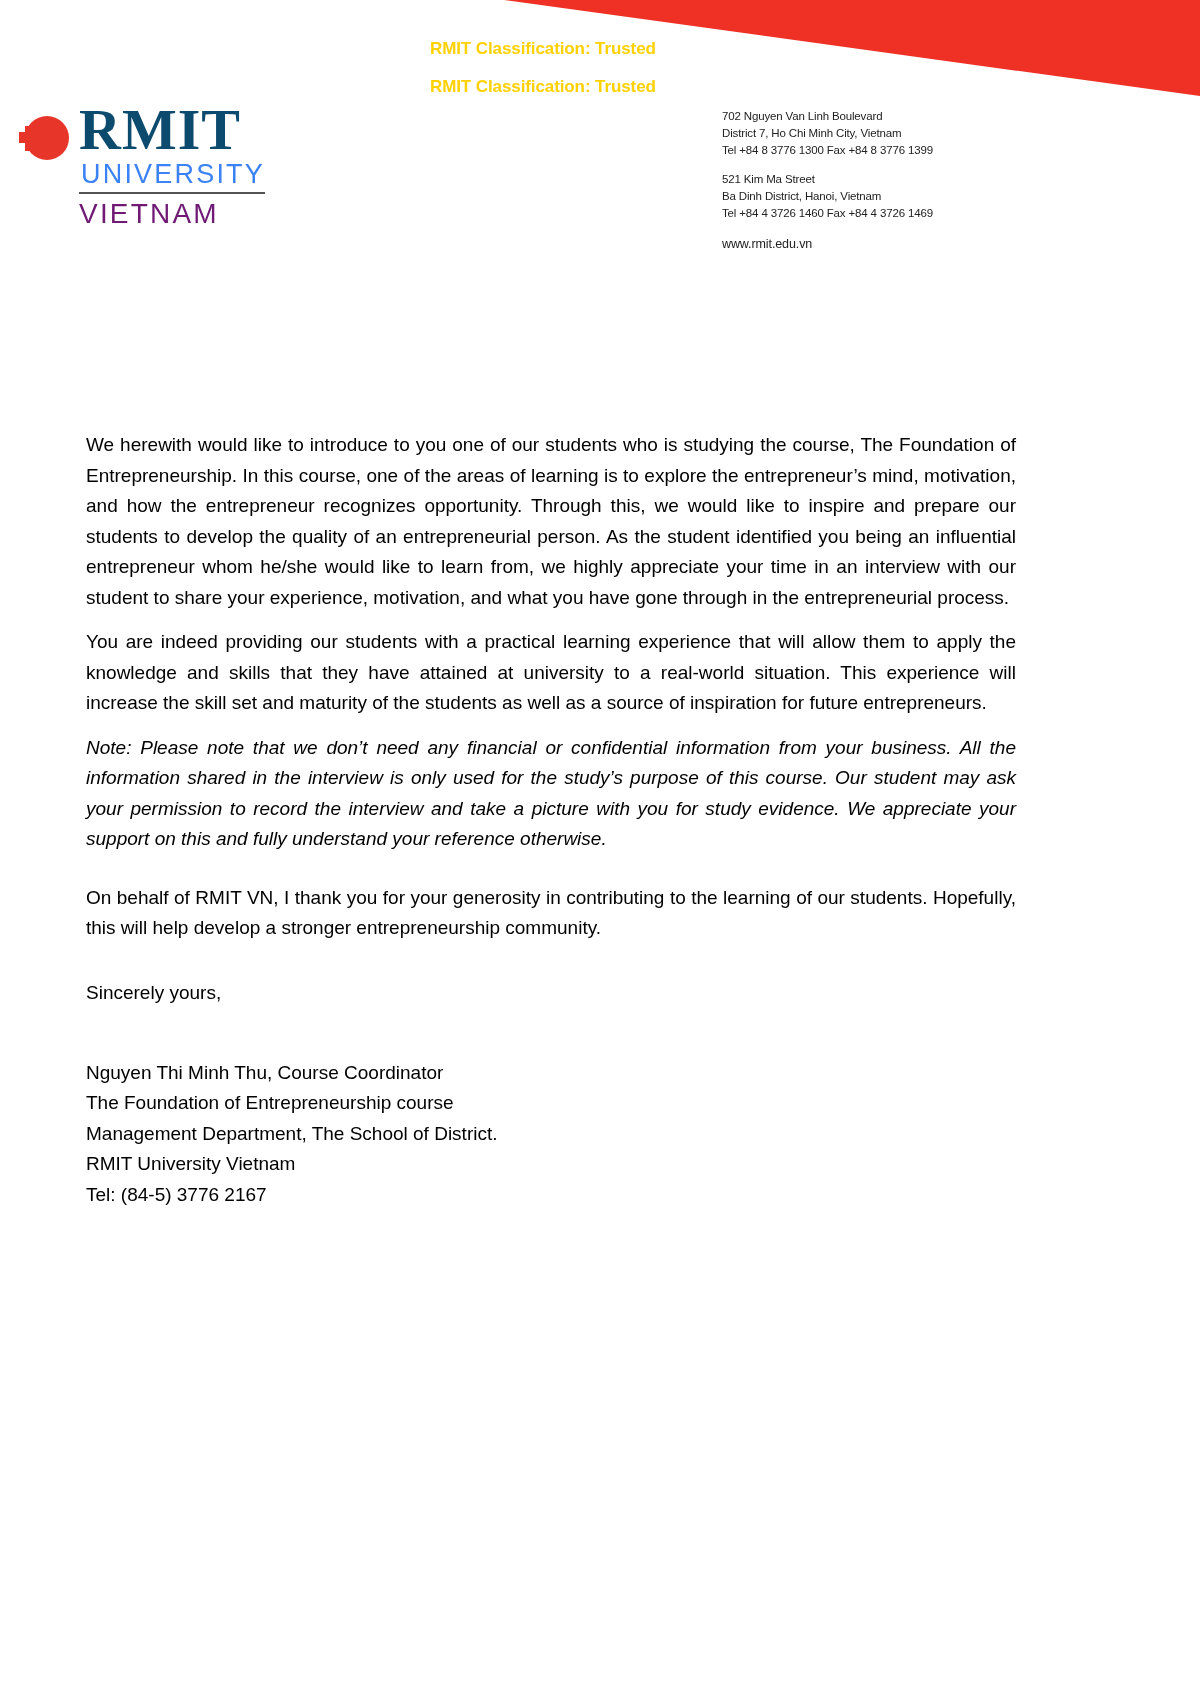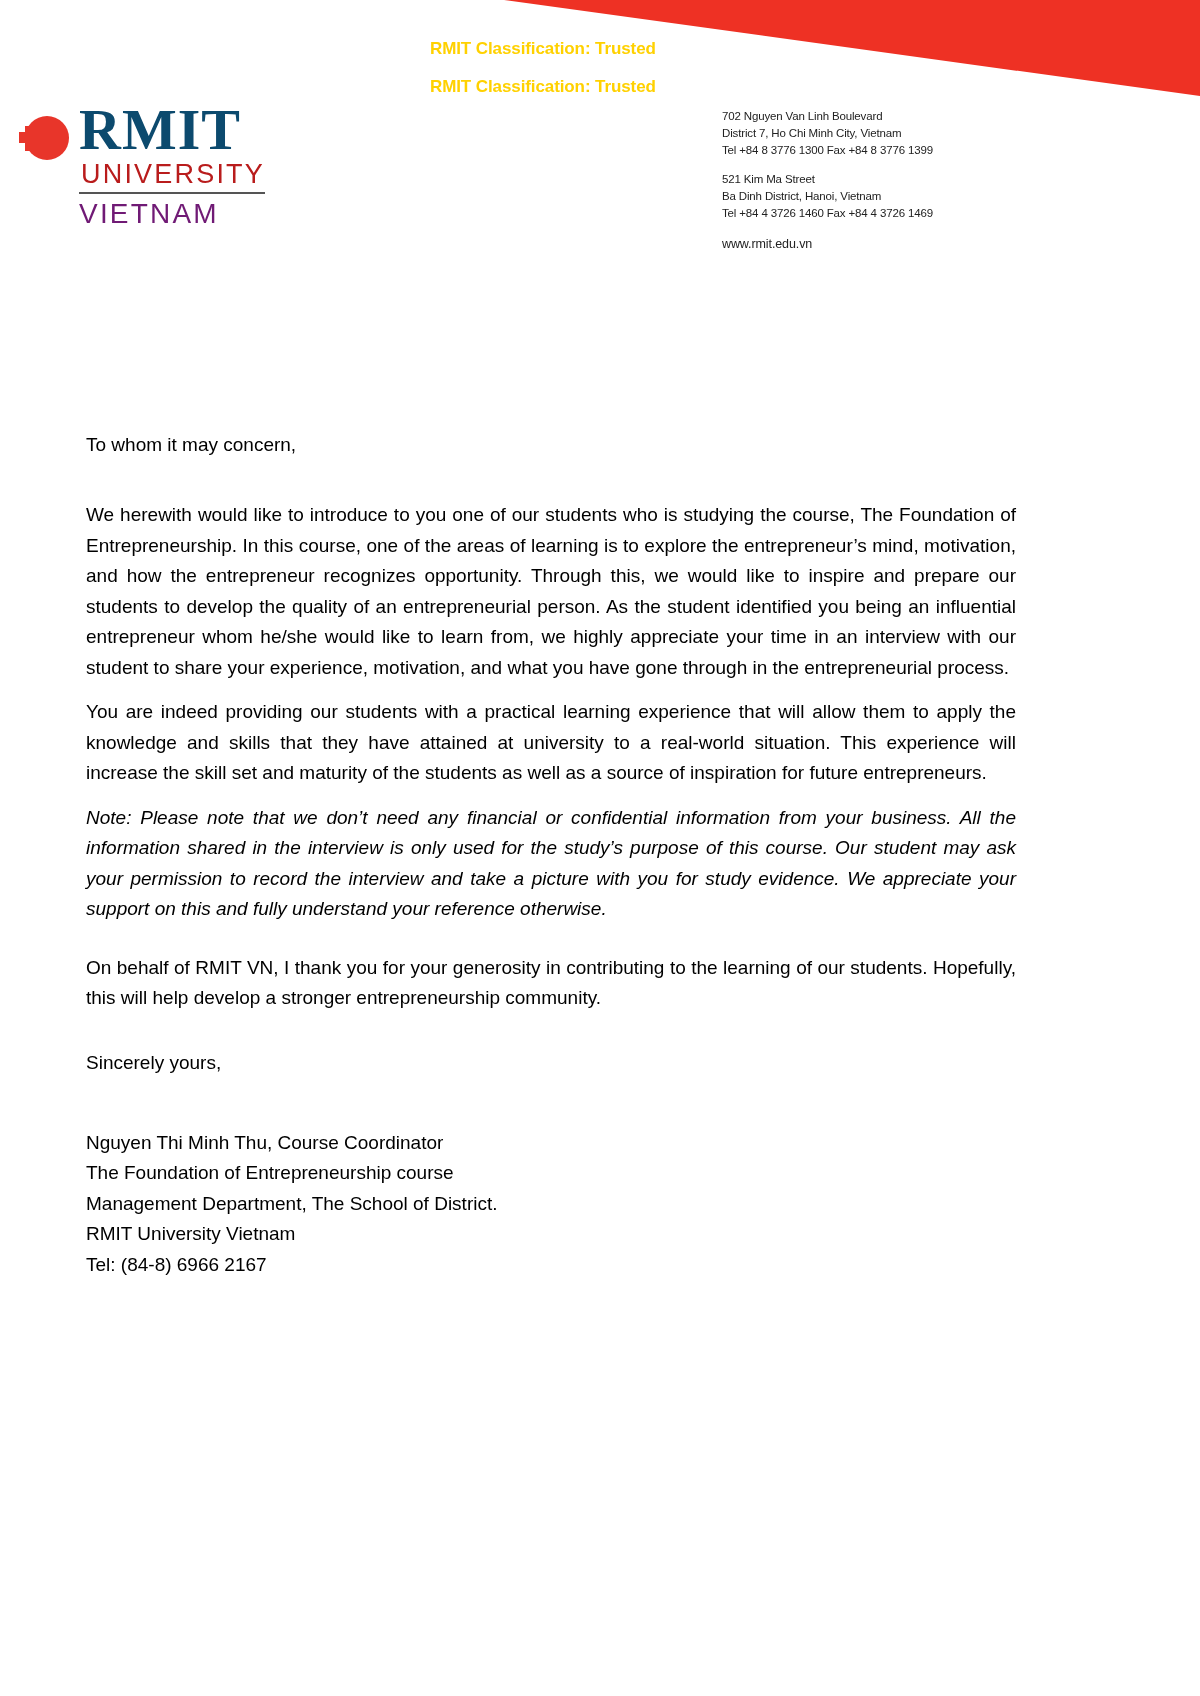--- a/index.html
+++ b/index.html
@@ -84,21 +84,21 @@
     line-height: 56px;
     letter-spacing: 1px;
     color: #0c4a6e;
   }
   .logo-university {
     font-family: "Liberation Sans", sans-serif;
     font-size: 27px;
     line-height: 32px;
     letter-spacing: 2.2px;
     text-align: center;
-    color: #b91c1c;
+    color: #3b82f6;
     padding-left: 2px;
   }
   .logo-rule {
     height: 2px;
     background: #555;
     margin: 2px 0 3px 0;
   }
   .logo-vietnam {
     font-family: "Liberation Sans", sans-serif;
     font-size: 28px;
@@ -199,28 +199,27 @@
     <div class="addr-line">District 7, Ho Chi Minh City, Vietnam</div>
     <div class="addr-line">Tel +84 8 3776 1300  Fax +84 8 3776 1399</div>
     <div class="addr-gap"></div>
     <div class="addr-line">521 Kim Ma Street</div>
     <div class="addr-line">Ba Dinh District, Hanoi, Vietnam</div>
     <div class="addr-line">Tel +84 4 3726 1460  Fax +84 4 3726 1469</div>
     <div class="addr-web">www.rmit.edu.vn</div>
   </div>
 
   <div class="letter">
-    <div class="salutation">To whom it may concern,</div>
     <div class="para">We herewith would like to introduce to you one of our students who is studying the course, The Foundation of Entrepreneurship. In this course, one of the areas of learning is to explore the entrepreneur’s mind, motivation, and how the entrepreneur recognizes opportunity. Through this, we would like to inspire and prepare our students to develop the quality of an entrepreneurial person. As the student identified you being an influential entrepreneur whom he/she would like to learn from, we highly appreciate your time in an interview with our student to share your experience, motivation, and what you have gone through in the entrepreneurial process.</div>
     <div class="para">You are indeed providing our students with a practical learning experience that will allow them to apply the knowledge and skills that they have attained at university to a real-world situation. This experience will increase the skill set and maturity of the students as well as a source of inspiration for future entrepreneurs.</div>
     <div class="para note">Note: Please note that we don’t need any financial or confidential information from your business. All the information shared in the interview is only used for the study’s purpose of this course. Our student may ask your permission to record the interview and take a picture with you for study evidence. We appreciate your support on this and fully understand your reference otherwise.</div>
     <div class="para spaced-top">On behalf of RMIT VN, I thank you for your generosity in contributing to the learning of our students. Hopefully, this will help develop a stronger entrepreneurship community.</div>
     <div class="closing">Sincerely yours,</div>
     <div class="signature">
       <div class="sig-line">Nguyen Thi Minh Thu, Course Coordinator</div>
       <div class="sig-line">The Foundation of Entrepreneurship course</div>
       <div class="sig-line">Management Department, The School of District.</div>
       <div class="sig-line">RMIT University Vietnam</div>
-      <div class="sig-line">Tel: (84-8) 6966 2167</div>
+      <div class="sig-line">Tel: (84-5) 3776 2167</div>
     </div>
   </div>
 
 </div>
 
 </body></html>

